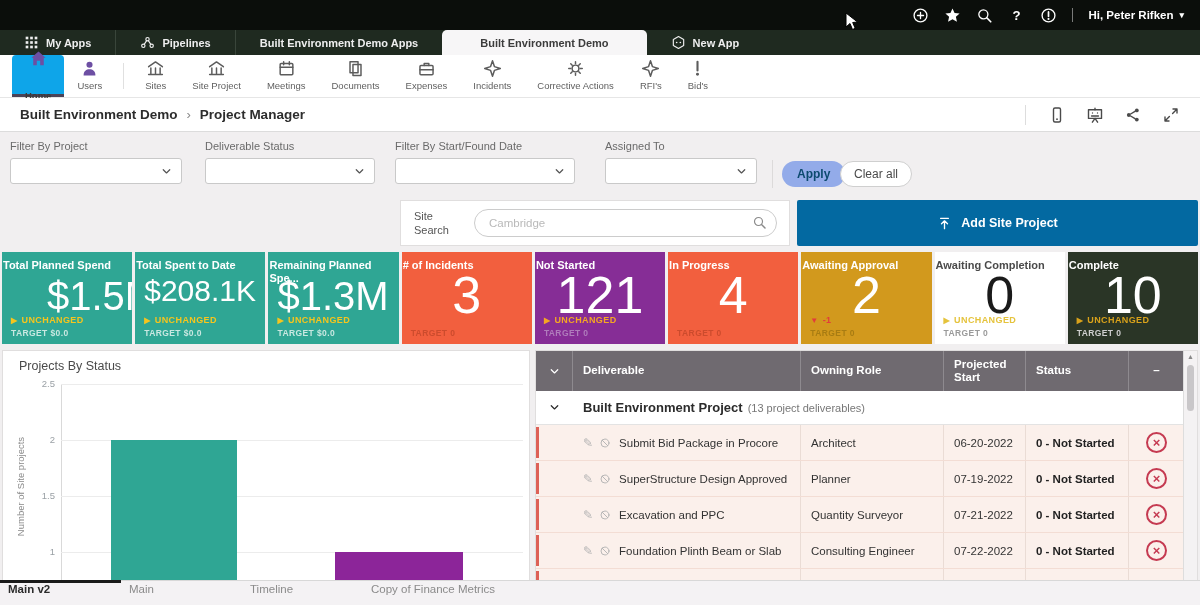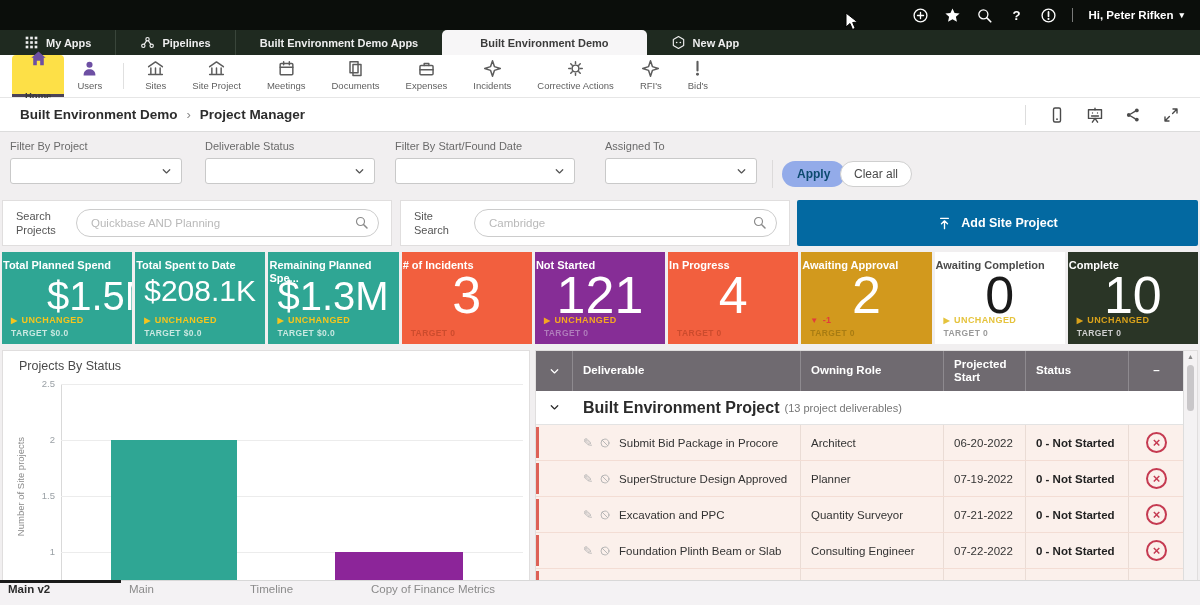--- a/index.html
+++ b/index.html
@@ -19,21 +19,21 @@
   .tab{display:flex;align-items:center;gap:7px;padding:0 24px;font-size:11px;font-weight:bold;color:#eee;cursor:pointer;white-space:nowrap;}
   .tab.divided{border-left:1px solid #39453a;}
   .tab.active{background:#f7f6f7;color:#3c3c3c;border-radius:5px 5px 0 0;padding:0 38px;}
   
   .toolbar{position:absolute;top:55px;left:0;right:0;height:43px;background:#fff;border-bottom:1px solid #e6e6e6;
     display:flex;align-items:stretch;padding-left:12px;}
   .tb-item{display:flex;flex-direction:column;align-items:center;justify-content:center;padding:0 13px;
     border-bottom:3px solid transparent;color:#5c5c5c;cursor:pointer;}
   .tb-item .lbl{font-size:9.5px;margin-top:2px;color:#5f5f5f;white-space:nowrap;}
   .tb-item.accent{color:#6d4fa3;}
-  .tb-item.active{background:#fde047;border-radius:4px 4px 0 0;border-bottom-color:#4b4357;gap:20px;}
+  .tb-item.active{background:#0ea5e9;border-radius:4px 4px 0 0;border-bottom-color:#4b4357;gap:20px;}
   .tb-item.active .lbl{color:#3a3a3a;font-weight:bold;}
   .tb-sep{width:1px;background:#e0e0e0;margin:8px 8px;}
   
   .crumbbar{position:absolute;top:98px;left:0;right:0;height:34px;background:#fff;border-bottom:1px solid #dcdcdc;
     display:flex;align-items:center;padding:0 20px;}
   .crumb{font-size:13.5px;font-weight:bold;color:#2d2d2d;}
   .crumb-sep{margin:0 9px;color:#8a8a8a;font-size:13px;font-weight:normal;}
   .crumb-icons{margin-left:auto;display:flex;align-items:center;gap:20px;color:#4a4a4a;}
   .crumb-icons .v-div{width:1px;height:20px;background:#ddd;margin-right:2px;}
   .crumb-icons .icon{cursor:pointer;}
@@ -78,21 +78,21 @@
   .c-tick{position:absolute;width:40px;text-align:right;font-size:9.5px;color:#9aa0a5;}
   .c-bar{position:absolute;}
   .c-ylabel{position:absolute;left:-38px;top:130px;width:110px;text-align:center;font-size:9.5px;color:#8a8a8a;
     transform:rotate(-90deg);}
   .table-panel{position:absolute;left:535px;top:350px;width:663px;height:230px;background:#fff;
     border:1px solid #e0dede;border-bottom:none;overflow:hidden;}
   .t-head{display:grid;grid-template-columns:37px 228px 143px 82px 103px 55px;height:40px;background:#6f6a70;color:#fff;}
   .t-hcell{display:flex;align-items:center;padding:0 10px;font-size:11.5px;font-weight:bold;border-right:1px solid rgba(255,255,255,.22);line-height:1.15;}
   .t-hcell.cc{justify-content:center;padding:0;}
   .t-group{height:34px;display:flex;align-items:center;background:#fff;border-bottom:1px solid #e3e3e3;padding-left:12px;color:#2b2b2b;}
-  .t-group .gt{font-size:16px;font-weight:bold;margin-left:22px;}
+  .t-group .gt{font-size:13px;font-weight:bold;margin-left:22px;}
   .t-group .gs{font-size:11px;color:#777;margin-left:5px;}
   .t-row{position:relative;display:grid;grid-template-columns:37px 228px 143px 82px 103px 55px;height:36px;background:#fbf0eb;border-bottom:1px solid #f3ddd4;cursor:pointer;}
   .t-row::before{content:"";position:absolute;left:0;top:2px;bottom:2px;width:3px;background:#dd6157;}
   .t-cell{display:flex;align-items:center;padding:0 10px;font-size:11.5px;color:#333;border-right:1px solid #eadcd5;overflow:hidden;white-space:nowrap;}
   .t-cell.status{font-weight:bold;color:#222;}
   .t-cell.cc{justify-content:center;padding:0;border-right:none;}
   .row-icons{display:flex;align-items:center;gap:6px;margin-right:8px;color:#b3b3b3;}
   .row-icons .pencil{font-size:12px;}
   .xcirc{width:21px;height:21px;border:2px solid #c53a51;border-radius:50%;color:#c53a51;display:flex;align-items:center;
     justify-content:center;font-size:13px;font-weight:bold;line-height:1;cursor:pointer;}
@@ -377,32 +377,20 @@
           <span style="flex: 1 1 0%;"></span>
           <span class="icon" style="color: rgb(85, 85, 85);">
             <svg viewBox="0 0 18 18" fill="none" stroke="currentColor" stroke-width="1.4" stroke-linecap="round" stroke-linejoin="round" width="13" height="13">
               <path d="M4.5 6.5 L9 11 L13.5 6.5" stroke-width="1.7"></path>
             </svg>
           </span>
         </div>
       </div>
     </div>
 
-  <div class="spanel p-a">
-    <div class="slabel">Search Projects</div>
-    <div class="spill">
-      <input type="text" placeholder="Quickbase AND Planning" style="">
-      <span class="icon" id="magA">
-          <svg viewBox="0 0 18 18" fill="none" stroke="currentColor" stroke-width="1.4" stroke-linecap="round" stroke-linejoin="round" width="15" height="15">
-            <circle cx="7.8" cy="7.8" r="4.8"></circle>
-            <path d="M11.4 11.4 L15.6 15.6" stroke-width="1.8"></path>
-          </svg>
-        </span>
-    </div>
-  </div>
   <div class="spanel p-b">
     <div class="slabel">Site Search</div>
     <div class="spill">
       <input type="text" placeholder="Cambridge" style="">
       <span class="icon" id="magB">
           <svg viewBox="0 0 18 18" fill="none" stroke="currentColor" stroke-width="1.4" stroke-linecap="round" stroke-linejoin="round" width="15" height="15">
             <circle cx="7.8" cy="7.8" r="4.8"></circle>
             <path d="M11.4 11.4 L15.6 15.6" stroke-width="1.8"></path>
           </svg>
         </span>

